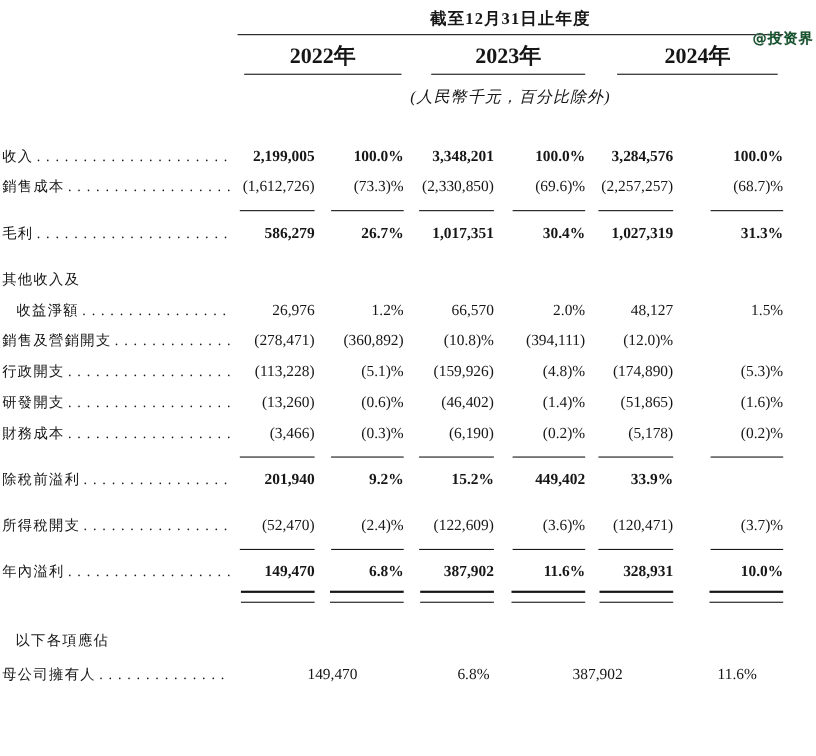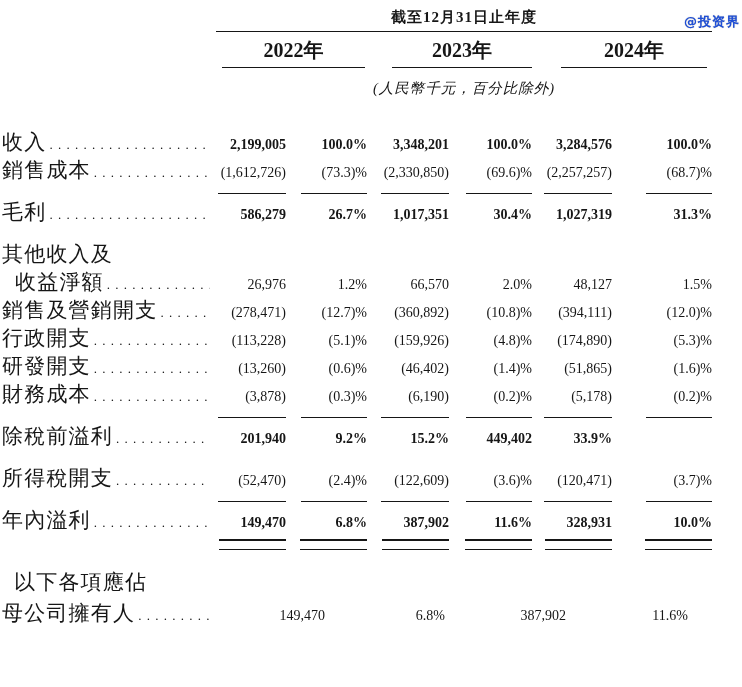--- a/index.html
+++ b/index.html
@@ -5,32 +5,32 @@
   html,body{margin:0;padding:0;background:#fff;}
   body{
     width:742px;height:687px;position:relative;overflow:hidden;
     font-family:"Liberation Serif","DejaVu Serif",serif;
     color:#161616;font-size:14px;
   }
   .page{position:relative;padding:6px 24px 0 2px;width:710px;}
 
   
   .watermark{
-    position:absolute;top:13px;right:2px;z-index:5;
+    position:absolute;top:26px;right:2px;z-index:5;
     font-family:"DejaVu Sans",sans-serif;font-size:13px;font-weight:700;
-    color:#1d4ed8;letter-spacing:1px;text-shadow:0 0 1px #aaa;
+    color:#14532d;letter-spacing:1px;text-shadow:0 0 1px #aaa;
   }
 
   
   .row{display:grid;grid-template-columns:214px 70px 81px 82px 83px 80px 100px;
        line-height:28px;height:28px;align-items:baseline;}
   .hgrid{display:grid;grid-template-columns:214px 151px 165px 180px;}
 
   .cell{text-align:right;position:relative;white-space:nowrap;}
-  .lbl{display:flex;align-items:baseline;letter-spacing:1.2px;font-size:21px;overflow:hidden;}
+  .lbl{display:flex;align-items:baseline;letter-spacing:1.2px;font-size:13px;overflow:hidden;}
   .lbl .leader{flex:1;overflow:hidden;white-space:nowrap;margin:0 6px 0 3px;}
   .lbl .leader::after{
     content:". . . . . . . . . . . . . . . . . . . . . . . . . . . . . . . . . . . . . . . .";
     font-size:13px;letter-spacing:1px;color:#161616;
   }
   .no-leader .leader::after{content:"";}
   .indent .lbl-text{padding-left:13px;}
 
   .bold .cell{font-weight:700;}
 
@@ -156,21 +156,20 @@
     <div class="cell vcol">48,127</div>
     <div class="cell">1.5%</div>
   </div>
 
   <div class="row">
     <div class="lbl">
         <span class="lbl-text">銷售及營銷開支</span>
         <span class="leader"></span>
       </div>
     <div class="cell vcol">(278,471)</div>
-    <div class="cell">(12.7)%</div>
     <div class="cell vcol">(360,892)</div>
     <div class="cell">(10.8)%</div>
     <div class="cell vcol">(394,111)</div>
     <div class="cell">(12.0)%</div>
   </div>
 
   <div class="row">
     <div class="lbl">
         <span class="lbl-text">行政開支</span>
         <span class="leader"></span>
@@ -194,21 +193,21 @@
     <div class="cell">(1.4)%</div>
     <div class="cell vcol">(51,865)</div>
     <div class="cell">(1.6)%</div>
   </div>
 
   <div class="row uline">
     <div class="lbl">
         <span class="lbl-text">財務成本</span>
         <span class="leader"></span>
       </div>
-    <div class="cell vcol">(3,878)</div>
+    <div class="cell vcol">(3,466)</div>
     <div class="cell">(0.3)%</div>
     <div class="cell vcol">(6,190)</div>
     <div class="cell">(0.2)%</div>
     <div class="cell vcol">(5,178)</div>
     <div class="cell">(0.2)%</div>
   </div>
 
   <div class="row bold gap26">
     <div class="lbl">
         <span class="lbl-text">除稅前溢利</span>

